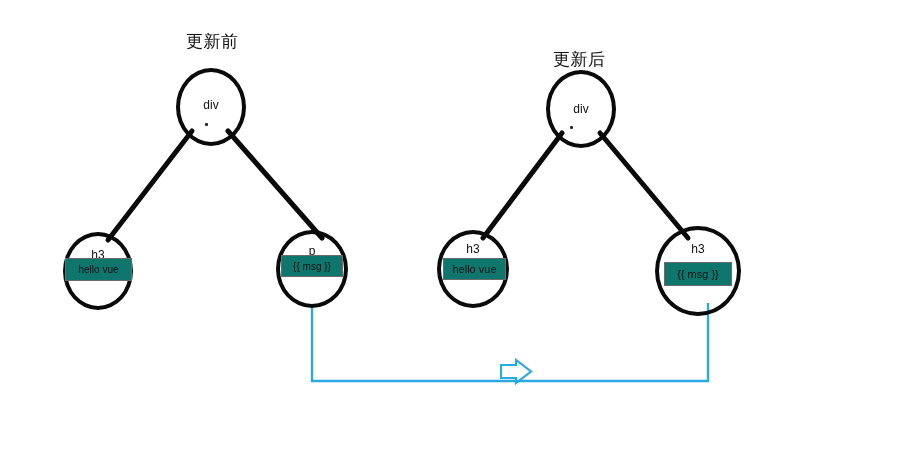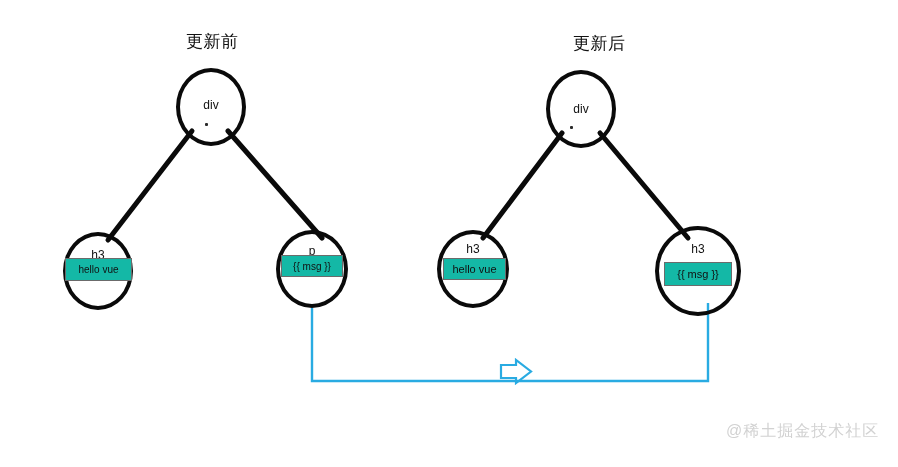--- a/index.html
+++ b/index.html
@@ -43,21 +43,21 @@
     width: 100%;
     text-align: center;
     font-size: 12px;
     color: #111111;
     white-space: nowrap;
   }
   .node-box {
     position: absolute;
     box-sizing: border-box;
     border: 1px solid #6b6b6b;
-    background: #14b8a6;
+    background: #0f766e;
     display: flex;
     align-items: center;
     justify-content: center;
     white-space: nowrap;
     color: #111111;
   }
   .watermark {
     position: absolute;
     font-size: 16px;
     color: #d2d2d2;
@@ -84,21 +84,21 @@
 
     <line x1="562" y1="133" x2="483" y2="238" stroke="#0a0a0a" stroke-width="5" stroke-linecap="round"></line>
     <line x1="600" y1="133" x2="688" y2="238" stroke="#0a0a0a" stroke-width="5" stroke-linecap="round"></line>
 
     <path d="M 312 308 L 312 381 L 708 381 L 708 303" fill="none" stroke="#29abe2" stroke-width="2.4"></path>
 
     <path d="M 501 365 L 516 365 L 516 360 L 531 371.5 L 516 383 L 516 378 L 501 378 Z" fill="none" stroke="#29abe2" stroke-width="2.2" stroke-linejoin="miter"></path>
   </svg>
 
   <div class="title" style="left:186px; top:30px;">更新前</div>
-  <div class="title" style="left:553px; top:32px;margin-left:20px;">更新后</div>
+  <div class="title" style="left:553px; top:48px;">更新后</div>
 
   <div class="node" style="left:176px; top:68px; width:70px; height:78px;">
     <div class="node-label" style="top:26px;">div</div>
   </div>
   <div class="stray" style="left:205px; top:123px;"></div>
 
   <div class="node" style="left:63px; top:232px; width:70px; height:78px;">
     <div class="node-label" style="top:12px;">h3</div>
   </div>
   <div class="node-box" style="left:65px; top:258px; width:67px; height:23px; font-size:10px;">hello vue</div>
@@ -116,15 +116,14 @@
   <div class="node" style="left:437px; top:230px; width:72px; height:78px;">
     <div class="node-label" style="top:8px;">h3</div>
   </div>
   <div class="node-box" style="left:443px; top:258px; width:63px; height:22px; font-size:11px;">hello vue</div>
 
   <div class="node" style="left:655px; top:226px; width:86px; height:90px;">
     <div class="node-label" style="top:12px;">h3</div>
   </div>
   <div class="node-box" style="left:664px; top:262px; width:68px; height:24px; font-size:11px;">{{ msg }}</div>
 
-  <div class="watermark" style="left:726px; top:421px;">@稀土掘金技术社区</div>
 
 </div>
 
 </body></html>

